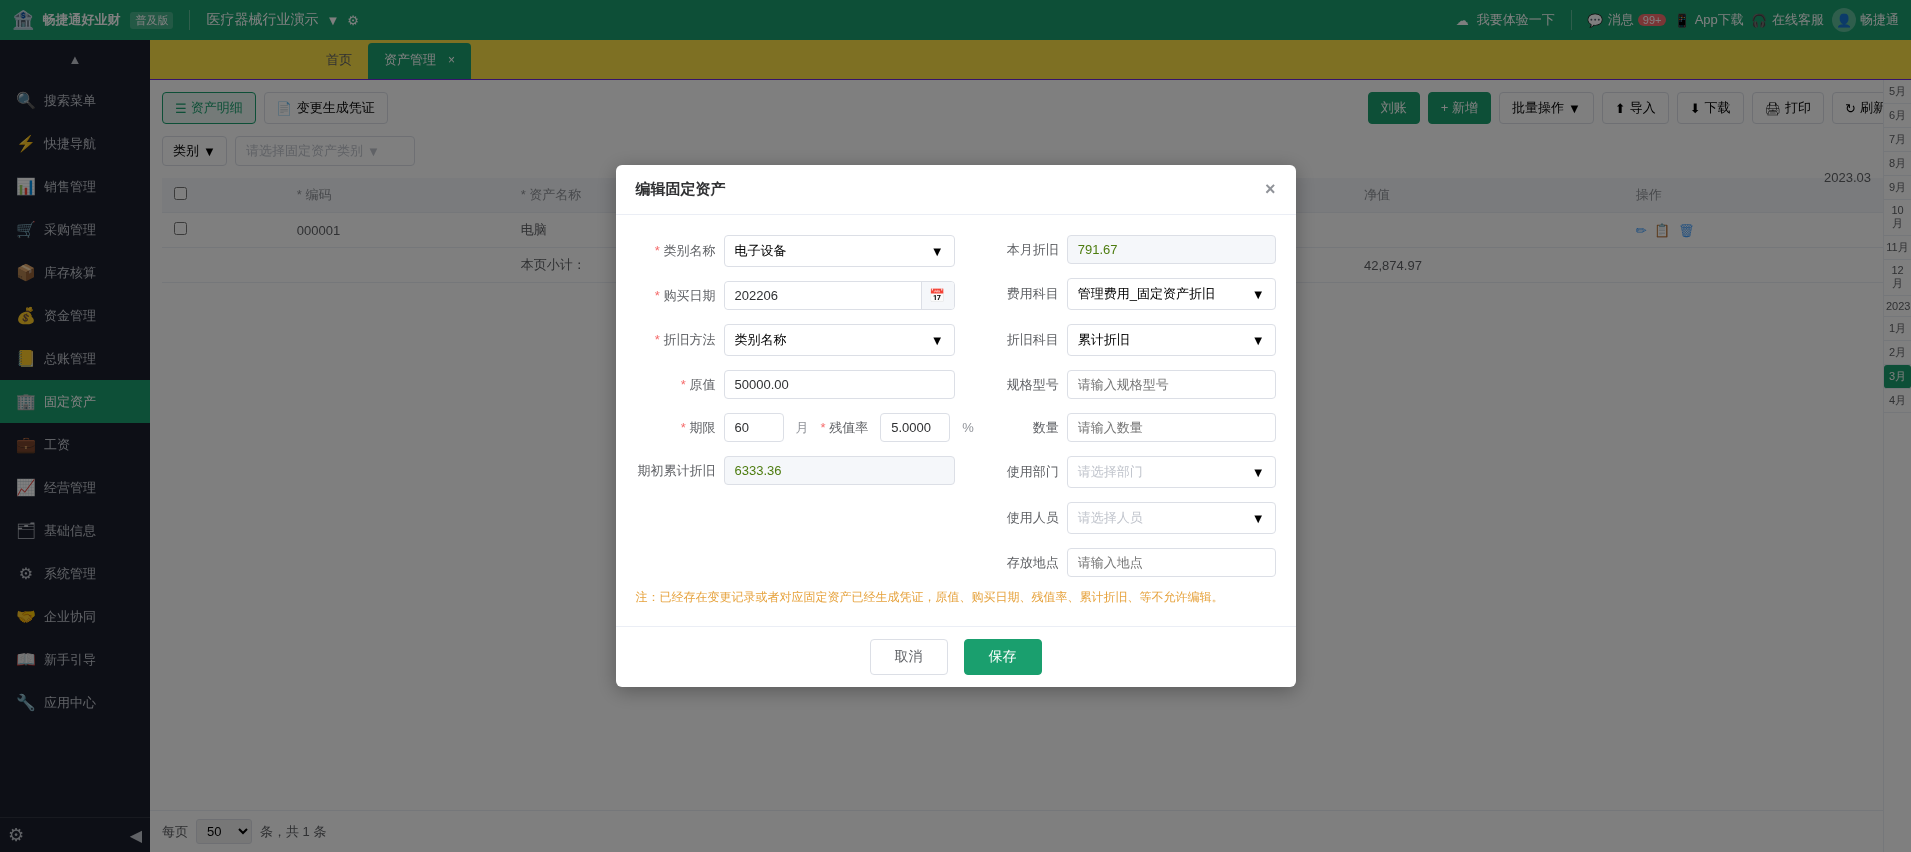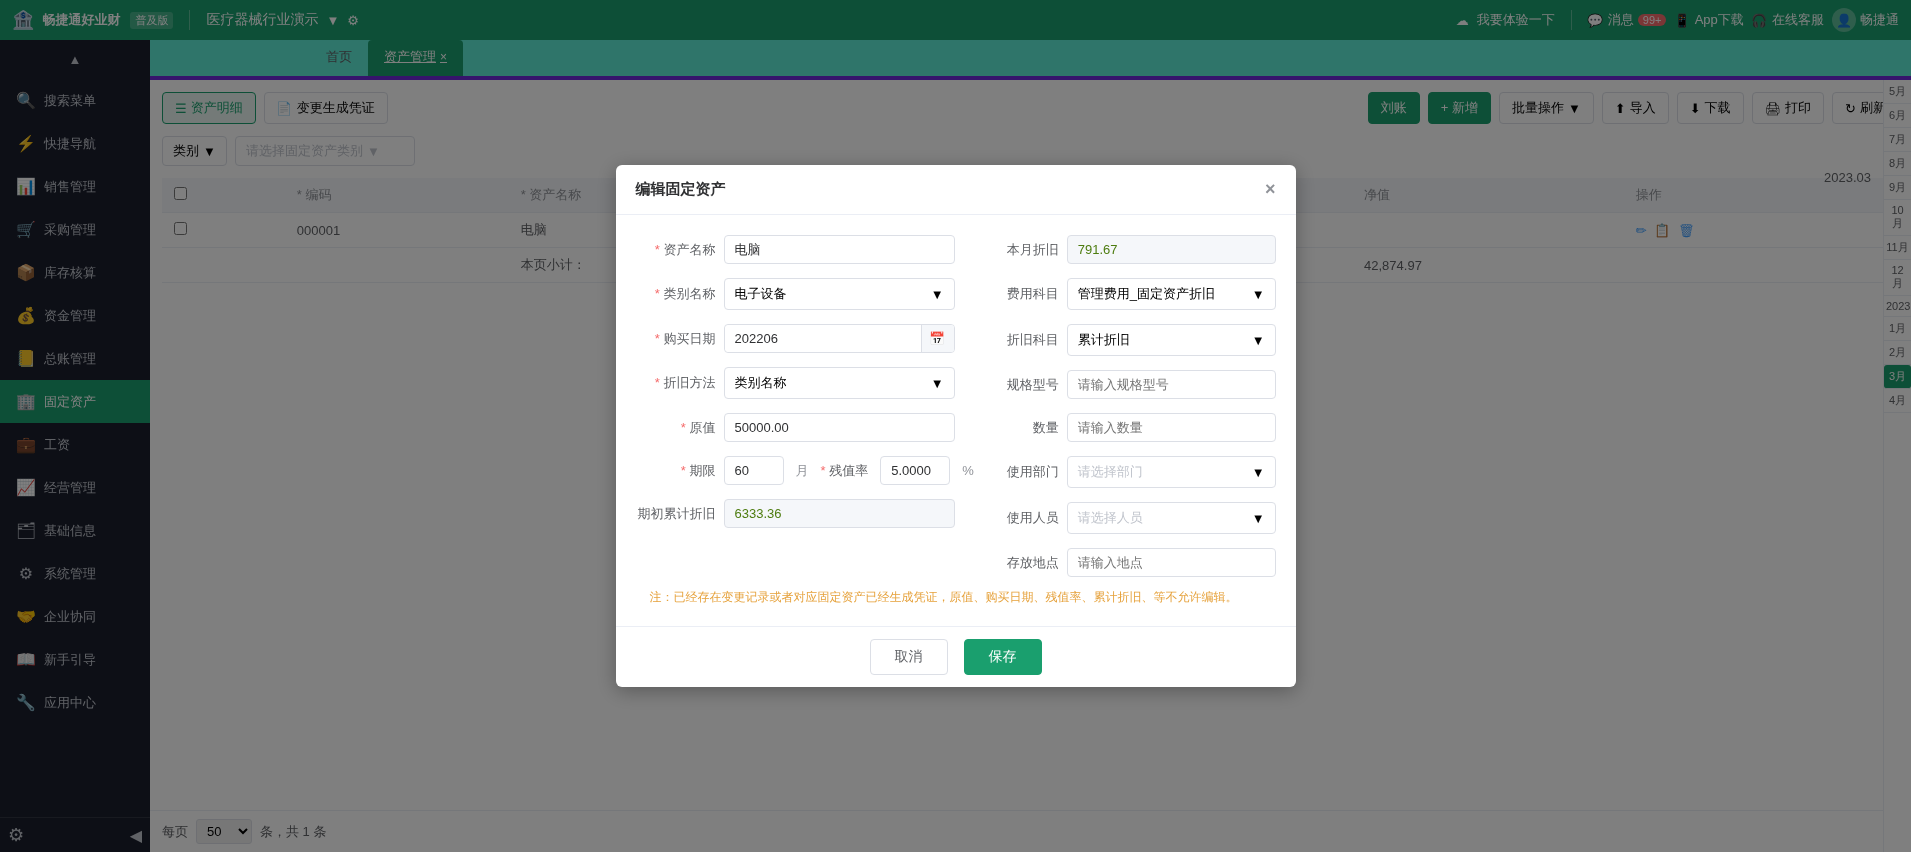--- a/index.html
+++ b/index.html
@@ -12,22 +12,22 @@
       display: flex;
       align-items: center;
       padding: 0 12px;
       color: #fff;
       gap: 8px;
     }
 
     
     .nav-tabs {
       height: 40px;
-      background: #5eead4;
-      border-bottom: 4px solid #6d28d9;
+      background: #fde047;
+      border-bottom: 1px solid #6d28d9;
       display: flex;
       align-items: flex-end;
       padding-left: 160px;
     }
     .nav-tab {
       padding: 8px 16px;
       font-size: 13px;
       cursor: pointer;
       border-bottom: 2px solid transparent;
       color: #606266;
@@ -258,21 +258,20 @@
       cursor: pointer;
       background: #fff;
       justify-content: space-between;
     }
     .form-unit { color: #909399; font-size: 13px; }
 
     .note-text {
       font-size: 12px;
       color: #e6a23c;
       margin-top: 12px;
-      margin-left: 14px;
     }
 
     .btn {
       padding: 8px 24px;
       border-radius: 4px;
       font-size: 14px;
       cursor: pointer;
       border: 1px solid #dcdfe6;
       background: #fff;
       color: #606266;
@@ -395,21 +394,21 @@
   <div style="position:absolute;bottom:0;left:0;width:100%;display:flex;align-items:center;border-top:1px solid rgba(255,255,255,0.1);padding:6px 8px;gap:8px;background:#1a1e2c;">
     <span style="color:#c0c4cc;cursor:pointer;font-size:18px;">⚙</span>
     <span style="color:#c0c4cc;cursor:pointer;font-size:16px;margin-left:auto;">◀</span>
   </div>
 </div>
 
 <div class="nav-tabs" style="position:fixed;top:40px;left:150px;right:0;z-index:9;">
   <div class="nav-tab">
     <span>首页</span>
   </div>
-  <div class="nav-tab active" style="display:flex;align-items:center;gap:4px;text-decoration:underline;">
+  <div class="nav-tab active" style="display:flex;align-items:center;gap:12px;">
     <span>资产管理</span>
     <span style="cursor:pointer;font-size:12px;">×</span>
   </div>
 </div>
 
 <div class="main-content">
   <div class="content-area">
 
     <div class="toolbar">
       <button class="toolbar-btn active-tab">
@@ -532,24 +531,20 @@
     <div class="modal-header">
       <span>编辑固定资产</span>
       <span class="modal-close">×</span>
     </div>
     <div class="modal-body">
       <div class="form-grid">
 
         <div style="display:flex;flex-direction:column;gap:14px;">
 
 
-          <div class="form-row">
-            <span class="form-label required">资产名称</span>
-            <input class="form-input" value="电脑" style="">
-          </div>
 
           <div class="form-row">
             <span class="form-label required">类别名称</span>
             <div class="form-select-wrap">
               <span>电子设备</span>
               <span>▼</span>
             </div>
           </div>
 
           <div class="form-row">

